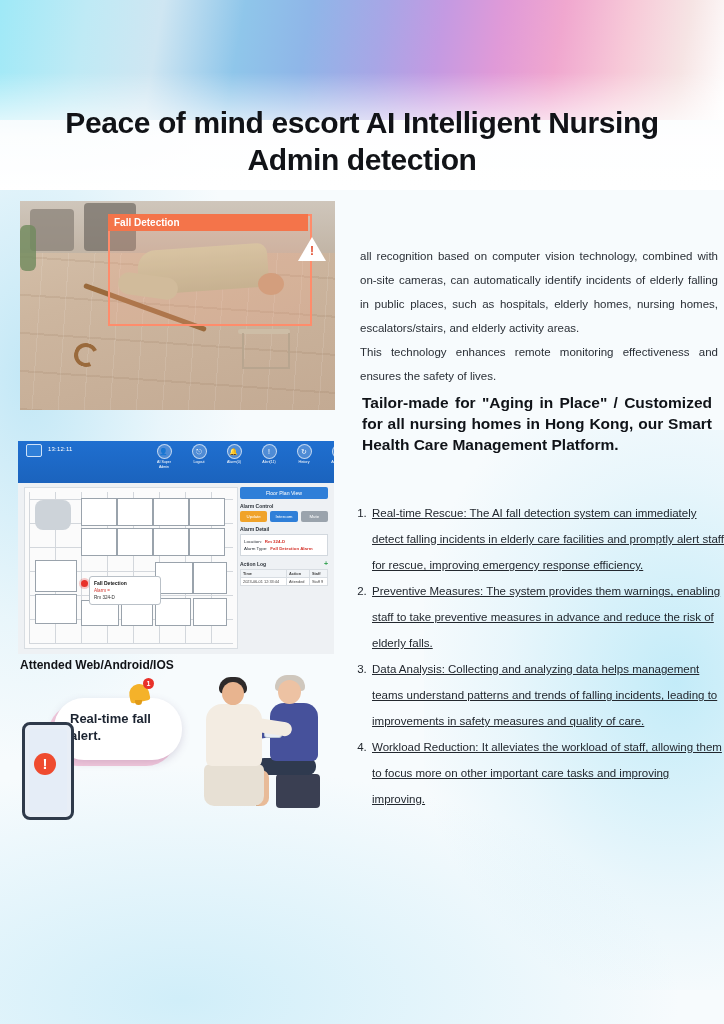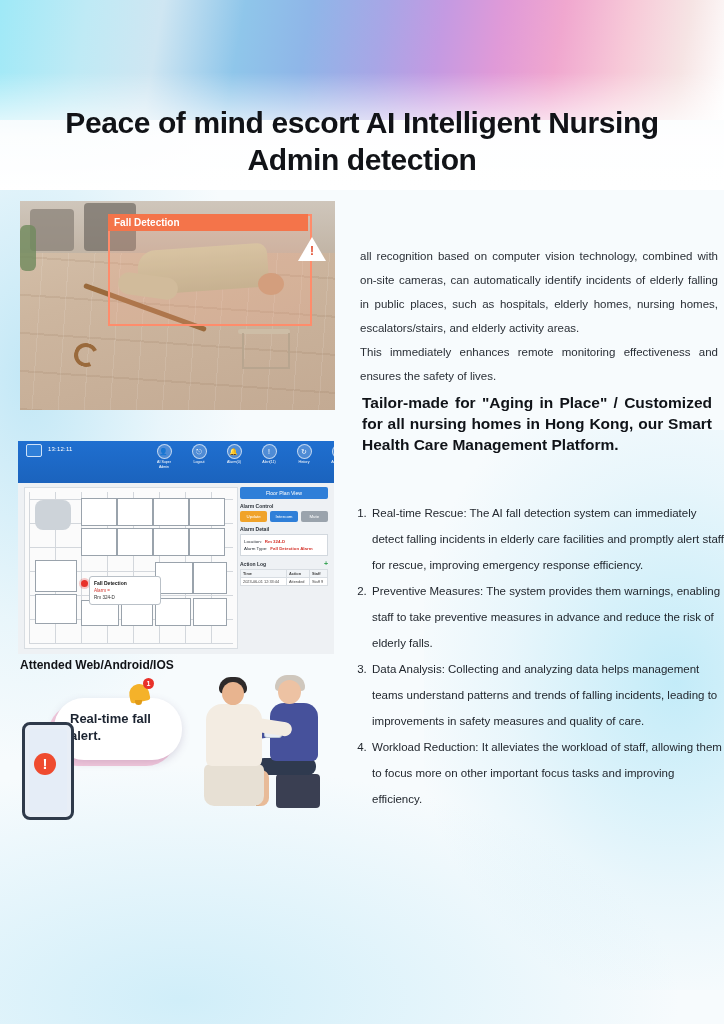--- a/index.html
+++ b/index.html
@@ -251,20 +251,21 @@
     width: 354px;
     margin: 0;
     padding: 0 0 0 14px;
     font-size: 11.5px;
     line-height: 26px;
     color: #23282f;
   }
   .points li {
     margin-bottom: 0px;
     padding-left: 2px;
+    text-decoration: underline;
   }
 
   
   .dashboard {
     position: absolute;
     left: 18px;
     top: 441px;
     width: 316px;
     height: 213px;
     background: #eef1f4;
@@ -548,30 +549,30 @@
     <div class="stool"></div>
     <div class="fall-overlay"></div>
     <div class="fall-label">Fall Detection</div>
     <div class="warn-badge">
       <div class="warn-tri"></div>
     </div>
   </div>
 
   <div class="intro">
     <p>all recognition based on computer vision technology, combined with on-site cameras, can automatically identify incidents of elderly falling in public places, such as hospitals, elderly homes, nursing homes, escalators/stairs, and elderly activity areas.</p>
-    <p>This immediately enhances remote monitoring effectiveness and ensures the safety of lives.</p>
+    <p>This technology enhances remote monitoring effectiveness and ensures the safety of lives.</p>
   </div>
 
   <div class="subhead">Tailor-made for "Aging in Place" / Customized for all nursing homes in Hong Kong, our Smart Health Care Management Platform.</div>
 
   <ol class="points">
     <li>Real-time Rescue: The AI fall detection system can immediately detect falling incidents in elderly care facilities and promptly alert staff for rescue, improving emergency response efficiency.</li>
     <li>Preventive Measures: The system provides them warnings, enabling staff to take preventive measures in advance and reduce the risk of elderly falls.</li>
     <li>Data Analysis: Collecting and analyzing data helps management teams understand patterns and trends of falling incidents, leading to improvements in safety measures and quality of care.</li>
-    <li>Workload Reduction: It alleviates the workload of staff, allowing them to focus more on other important focus tasks and improving efficiency.</li>
+    <li>Workload Reduction: It alleviates the workload of staff, allowing them to focus more on other important care tasks and improving improving.</li>
   </ol>
 
   <div class="dashboard">
     <div class="dash-top">
       <div class="dash-imgicon"></div>
       <div class="dash-clock">13:12:11</div>
       <div class="dash-icons">
         <div class="dash-ic">
           <span class="glyph">👤</span>
           <span class="lbl">AI Super Admin</span>

